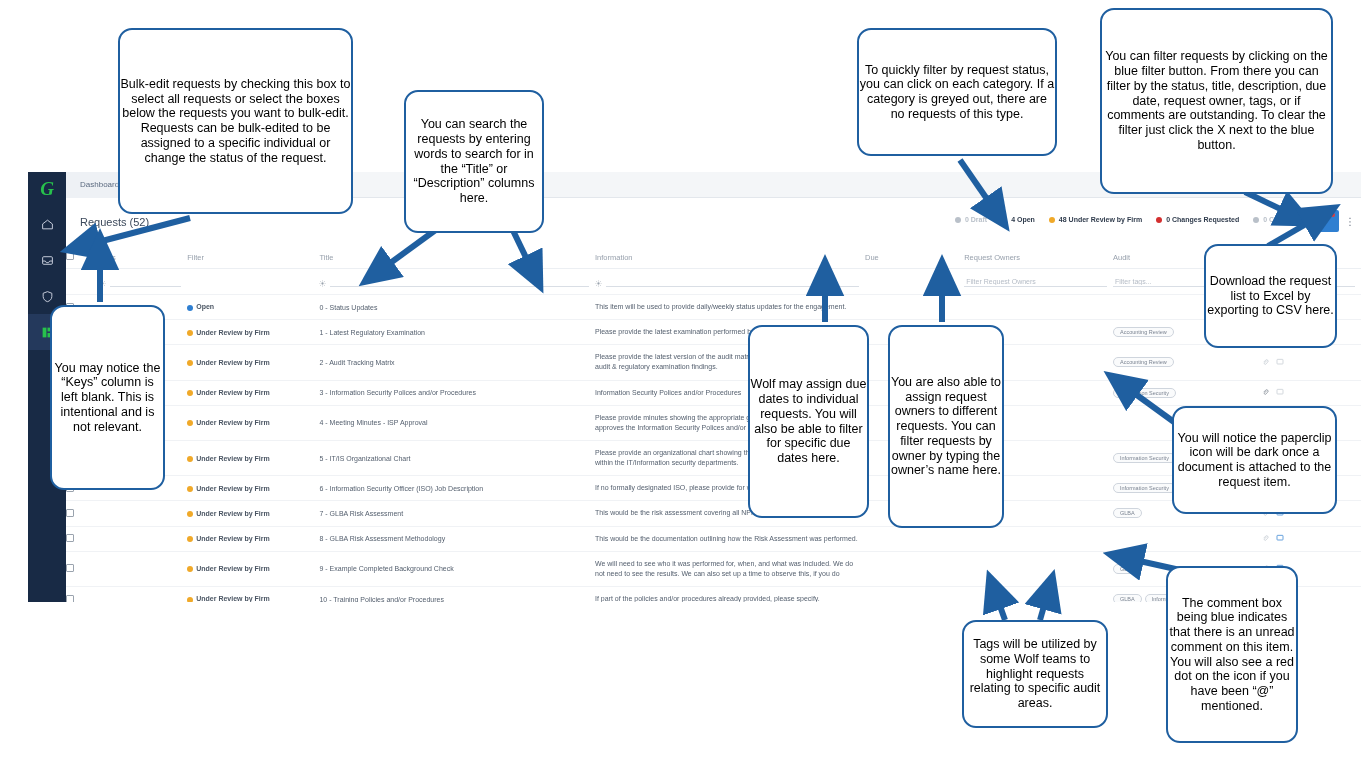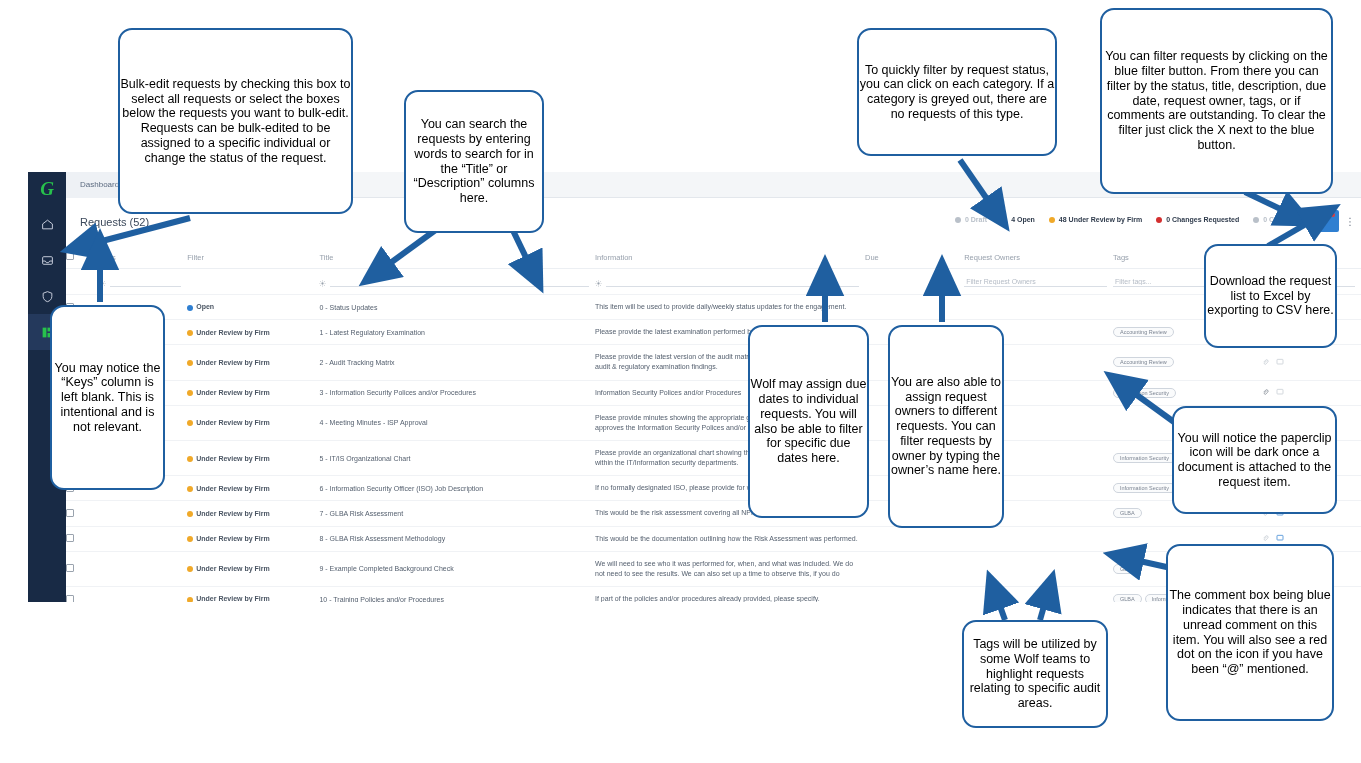--- a/index.html
+++ b/index.html
@@ -232,21 +232,21 @@
           <tr>
             <th>
               <span class="cb"></span>
             </th>
             <th>Keys</th>
             <th>Filter</th>
             <th>Title</th>
             <th>Information</th>
             <th>Due</th>
             <th>Request Owners</th>
-            <th>Tags</th>
+            <th>Audit</th>
             <th></th>
           </tr>
         </thead>
         <tbody>
           <tr class="filter-row">
             <td></td>
             <td>
               <div class="filter-cell">
                 <svg class="gear" width="7" height="7" viewBox="0 0 24 24" fill="currentColor">
                     <circle cx="12" cy="12" r="4"></circle>
@@ -503,17 +503,17 @@
   <div class="callout" style="left:50px; top:305px; width:115px; height:185px;">You may notice the “Keys” column is left blank. This is intentional and is not relevant.</div>
 
   <div class="callout" style="left:1204px; top:244px; width:133px; height:104px;">Download the request list to Excel by exporting to CSV here.</div>
 
   <div class="callout" style="left:748px; top:325px; width:121px; height:193px;">Wolf may assign due dates to individual requests. You will also be able to filter for specific due dates here.</div>
 
   <div class="callout" style="left:888px; top:325px; width:116px; height:203px;">You are also able to assign request owners to different requests. You can filter requests by owner by typing the owner’s name here.</div>
 
   <div class="callout" style="left:1172px; top:406px; width:165px; height:108px;">You will notice the paperclip icon will be dark once a document is attached to the request item.</div>
 
-  <div class="callout" style="left:1166px; top:544px; width:168px; height:177px;">The comment box being blue indicates that there is an unread comment on this item. You will also see a red dot on the icon if you have been “@” mentioned.</div>
+  <div class="callout" style="left:1166px; top:566px; width:132px; height:177px;">The comment box being blue indicates that there is an unread comment on this item. You will also see a red dot on the icon if you have been “@” mentioned.</div>
 
   <div class="callout" style="left:962px; top:620px; width:146px; height:108px;">Tags will be utilized by some Wolf teams to highlight requests relating to specific audit areas.</div>
 
 </div>
 
 </body></html>

